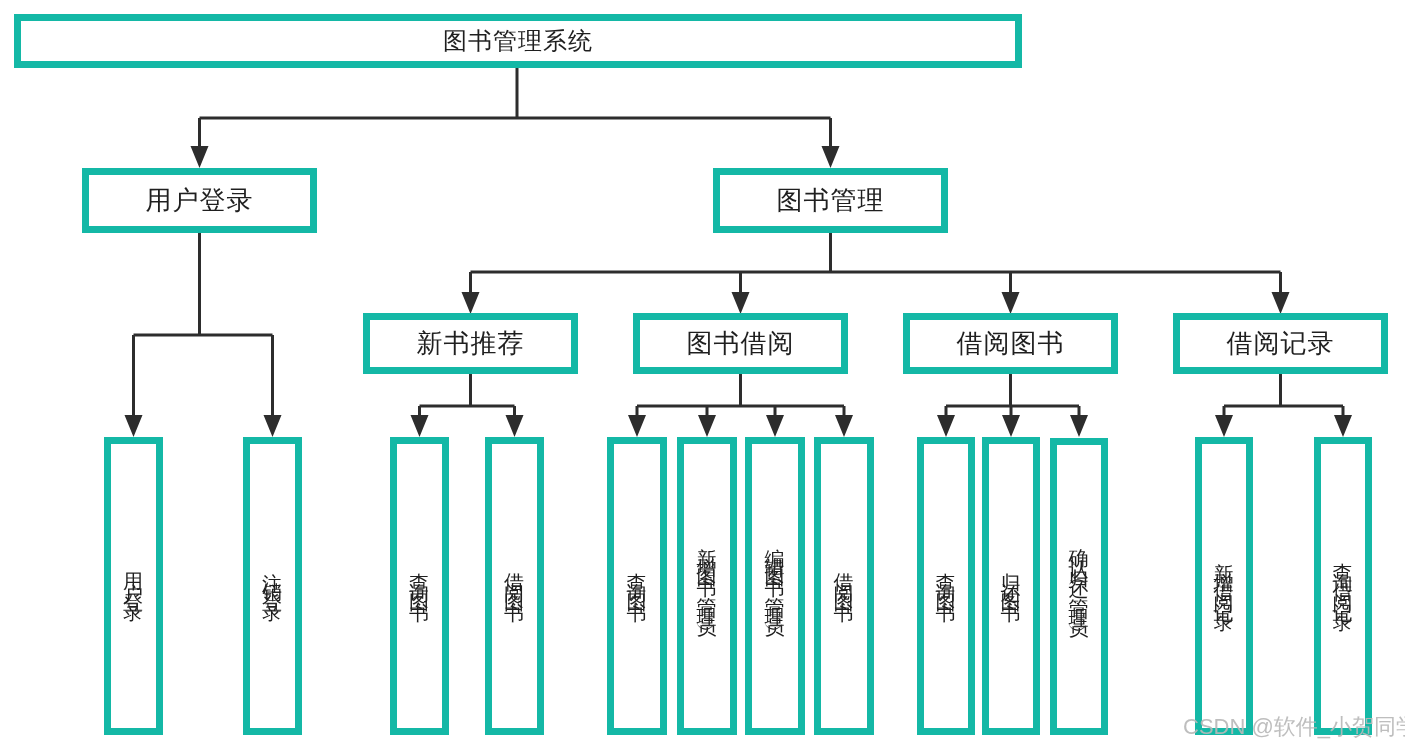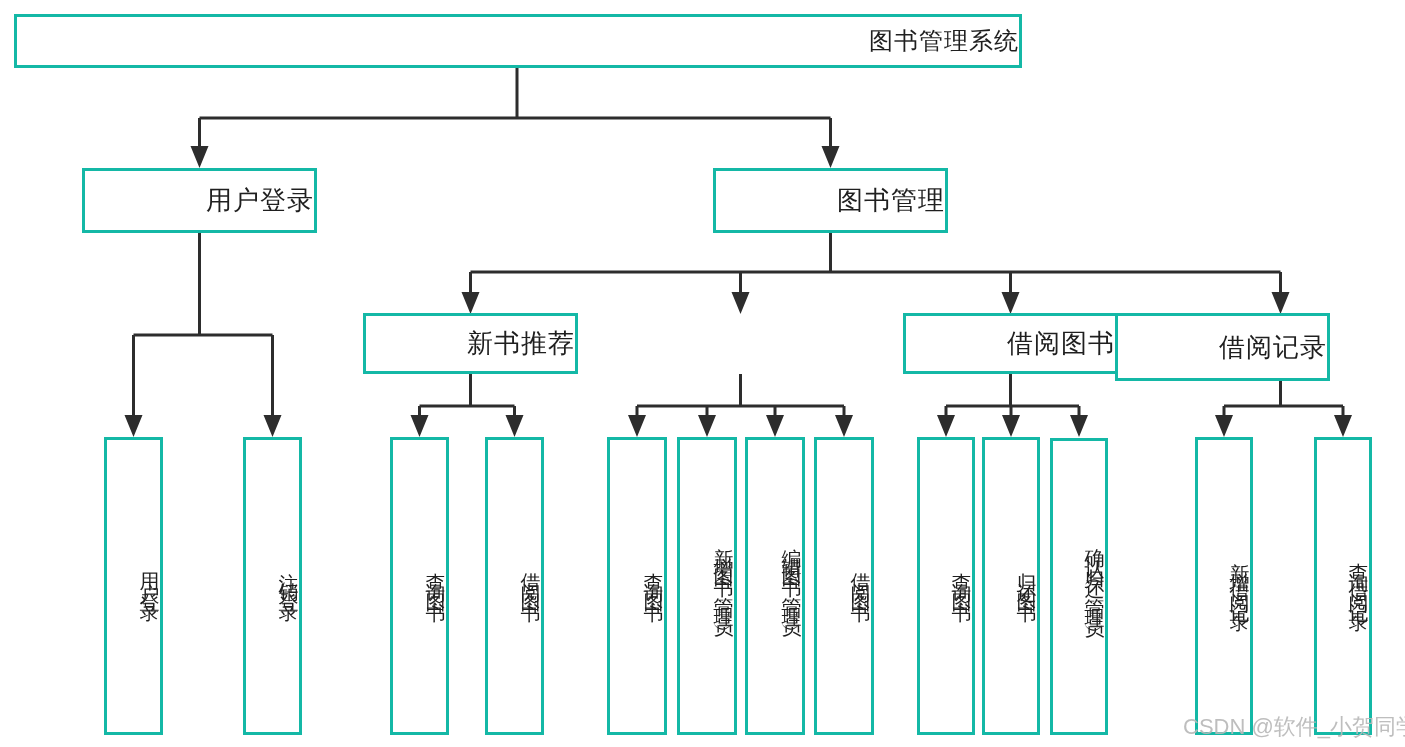--- a/index.html
+++ b/index.html
@@ -5,21 +5,21 @@
   html,body{margin:0;padding:0;background:#ffffff;}
   .stage{
     position:relative;width:1405px;height:747px;background:#ffffff;overflow:hidden;
     font-family:"Liberation Sans","DejaVu Sans",sans-serif;color:#1f1f1f;
   }
   .wires{position:absolute;left:0;top:0;z-index:1;}
   .wire{fill:none;stroke:#2d2d2d;stroke-width:3;}
   .arrowhead{fill:#2d2d2d;stroke:none;}
   .node{
     position:absolute;box-sizing:border-box;background:#ffffff;
-    border:3px solid #14b8a6;display:flex;align-items:center;justify-content:flex-end;
+    border:7px solid #14b8a6;display:flex;align-items:center;justify-content:center;
     z-index:2;text-align:center;
   }
   .node.lv1 span{font-size:24px;letter-spacing:1px;}
   .node.lv2 span, .node.lv3 span{font-size:26px;letter-spacing:1px;}
   .node.leaf{padding-bottom:18px;}
   .node.leaf span{
     writing-mode:vertical-rl;text-orientation:mixed;
     font-size:20px;line-height:1;letter-spacing:10px;
   }
   .watermark{
@@ -62,24 +62,27 @@
   <div class="node lv2" style="left:82px;top:168px;width:235px;height:65px">
     <span>用户登录</span>
   </div>
   <div class="node lv3" style="left:363px;top:313px;width:215px;height:61px">
     <span>新书推荐</span>
   </div>
 
   <div class="node lv2" style="left:713px;top:168px;width:235px;height:65px">
     <span>图书管理</span>
   </div>
+  <div class="node lv3" style="left:633px;top:313px;width:215px;height:61px">
+    <span>图书借阅</span>
+  </div>
   <div class="node lv3" style="left:903px;top:313px;width:215px;height:61px">
     <span>借阅图书</span>
   </div>
-  <div class="node lv3" style="left:1115px;top:313px;width:215px;height:68px">
+  <div class="node lv3" style="left:1173px;top:313px;width:215px;height:61px">
     <span>借阅记录</span>
   </div>
 
   <div class="node leaf" style="left:104px;top:437px;width:59px;height:298px">
     <span>用户登录</span>
   </div>
   <div class="node leaf" style="left:243px;top:437px;width:59px;height:298px">
     <span>注销登录</span>
   </div>
 

